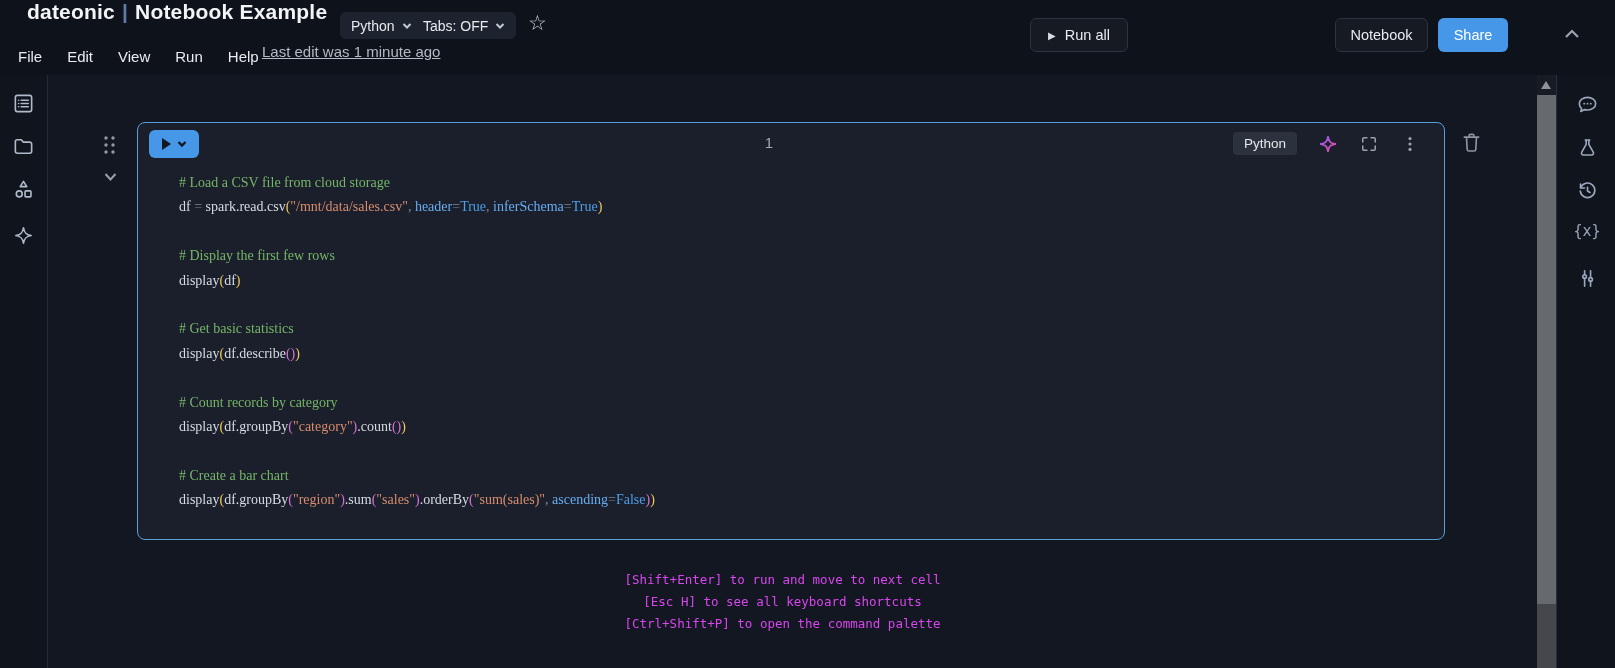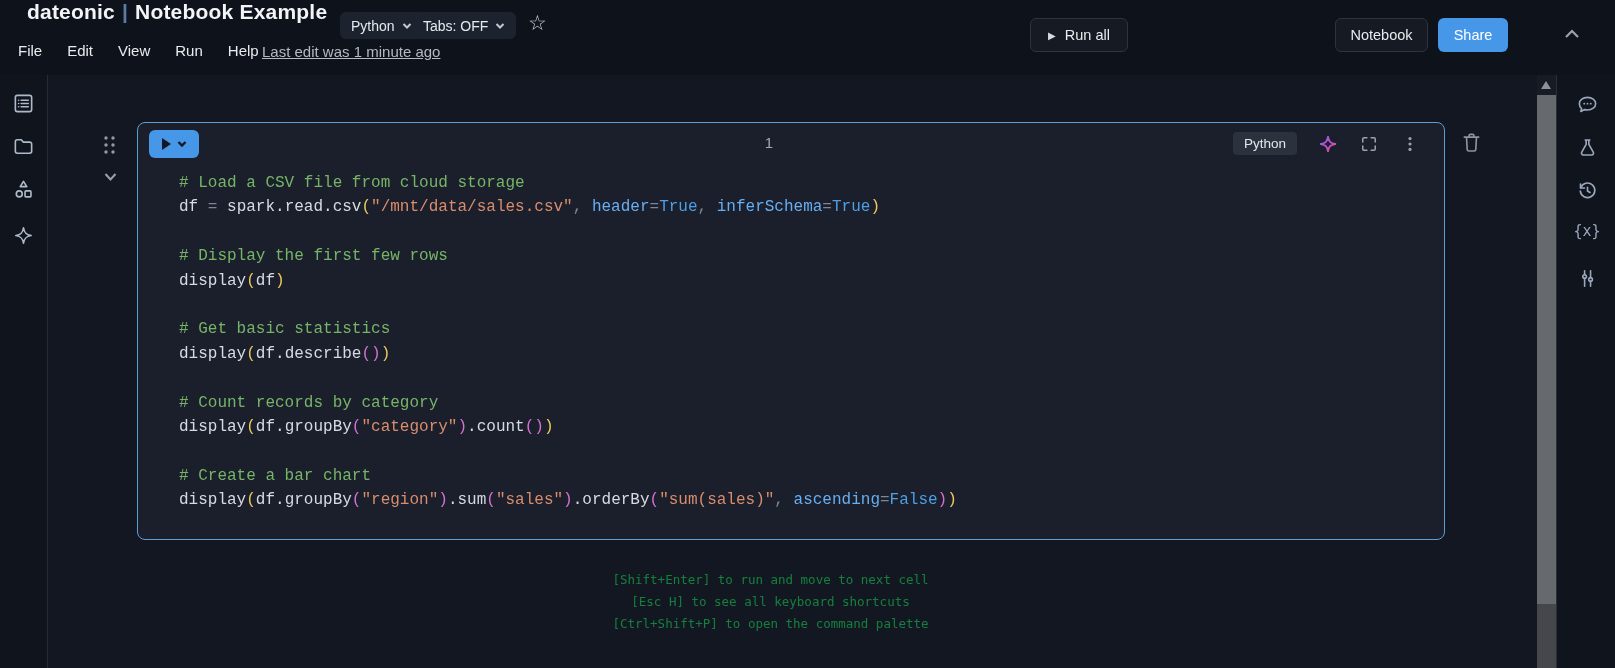--- a/index.html
+++ b/index.html
@@ -13,21 +13,21 @@
   
   #header { position:absolute; left:0; top:0; width:1615px; height:75px; background:#0e121a; }
   .title { position:absolute; left:27px; top:0; font-size:21px; font-weight:bold; color:#f2f4f8; letter-spacing:.2px; }
   .title .sep { color:#5c7ca6; padding:0 7px; font-weight:bold; }
   .pill {
     position:absolute; top:12px; height:27px; display:flex; align-items:center; gap:7px;
     background:#1d232e; border-radius:6px; padding:0 11px; font-size:14px; color:#e6e9ed; cursor:default;
   }
   .chev { width:10px; height:10px; stroke:#c3c9d2; stroke-width:2; fill:none; }
   .star { position:absolute; left:528px; top:11px; font-size:21px; color:#c6cdd6; }
-  .menubar { position:absolute; left:18px; top:42px; display:flex; gap:25px; font-size:15px; color:#e9ebef; }
+  .menubar { position:absolute; left:18px; top:48px; display:flex; gap:25px; font-size:15px; color:#e9ebef; }
   .menubar span { cursor:default; }
   .lastedit { position:absolute; left:262px; top:43px; font-size:15px; color:#b3bac4; text-decoration:underline; }
   .hbtn {
     position:absolute; top:18px; height:34px; display:flex; align-items:center; justify-content:center; gap:9px;
     background:#151a23; border:1px solid #2c3440; border-radius:6px; font-size:14.5px; color:#e9ebef; padding:0 14px;
   }
   .hbtn .play { font-size:10px; color:#d7dce2; }
   .dot { width:10px; height:10px; border-radius:50%; background:#43b556; }
   .share { background:#4697e8; border:none; color:#fff; }
   .caret-up { position:absolute; left:1563px; top:26px; width:18px; height:14px; }
@@ -52,30 +52,30 @@
   }
   .runbtn { position:absolute; left:11px; top:7px; width:50px; height:28px; background:#4697e8; border-radius:6px; display:flex; align-items:center; justify-content:center; gap:6px; }
   .runbtn .tri { width:0; height:0; border-top:6px solid transparent; border-bottom:6px solid transparent; border-left:9px solid #101823; }
   .runbtn svg { width:10px; height:10px; stroke:#101823; stroke-width:2.4; fill:none; }
   .cellnum { position:absolute; left:616px; top:11px; width:30px; text-align:center; font-size:15px; color:#9fa8b2; }
   .cell-tools { position:absolute; right:24px; top:9px; display:flex; align-items:center; gap:21px; }
   .langpill { background:#2b323d; border-radius:4px; padding:4px 11px; font-size:13.5px; color:#e3e7ec; }
   .toolicon { width:20px; height:20px; display:block; }
   .toolicon svg { width:100%; height:100%; }
   .ticon { stroke:#9aa2ad; stroke-width:1.8; fill:none; stroke-linecap:round; }
-  .code { position:absolute; left:41px; top:48px; right:16px; font-family:Liberation Mono, monospace; font-size:16px; line-height:24.4px; white-space:pre; }
+  .code { position:absolute; left:41px; top:48px; right:16px; font-family:Liberation Serif, serif; font-size:14px; line-height:24.4px; white-space:pre; }
   
   .drag-handle { position:absolute; left:54px; top:60px; width:16px; height:20px; }
   .drag-handle svg { fill:#949aa4; }
   .collapse-chev { position:absolute; left:55px; top:94px; width:15px; height:12px; }
   .collapse-chev svg { stroke:#9aa1ab; stroke-width:2; fill:none; }
   .trash { position:absolute; left:1412px; top:55px; width:23px; height:25px; }
   .trash svg { stroke:#8d95a0; stroke-width:1.7; fill:none; stroke-linecap:round; stroke-linejoin:round; }
   
-  .hints { position:absolute; left:0; top:494px; width:1445px; text-align:center; font-family:"DejaVu Sans Mono", monospace; font-size:12.5px; line-height:22px; color:#15803d; }
+  .hints { position:absolute; left:12px; top:494px; width:1445px; text-align:center; font-family:"DejaVu Sans Mono", monospace; font-size:12.5px; line-height:22px; color:#d946ef; }
 </style>
 </head>
 <body>
 
 <div id="app">
 
   <div id="header">
     <div class="title">
       <span>dateonic</span><span class="sep">|</span><span>Notebook Example</span>
     </div>

